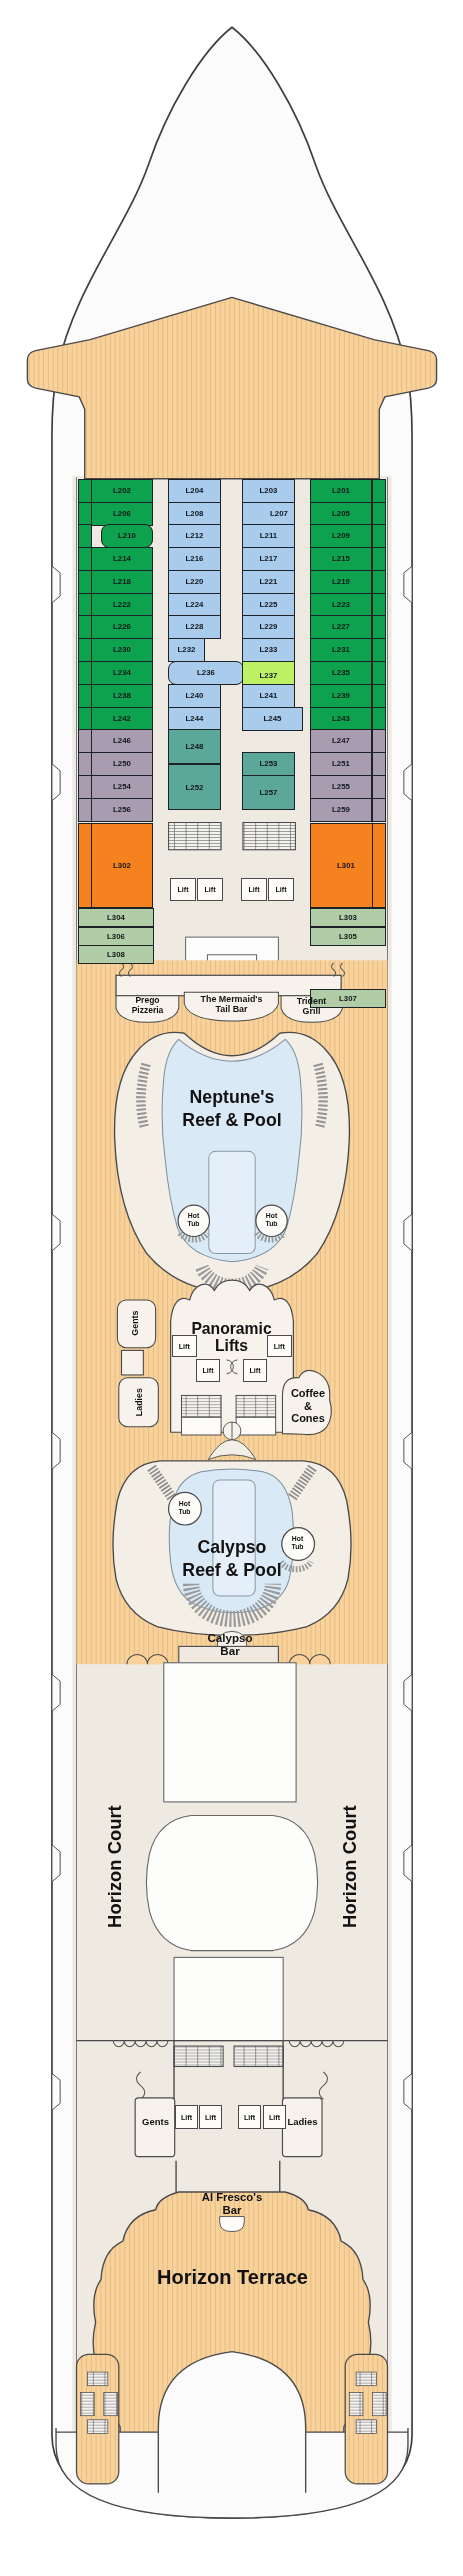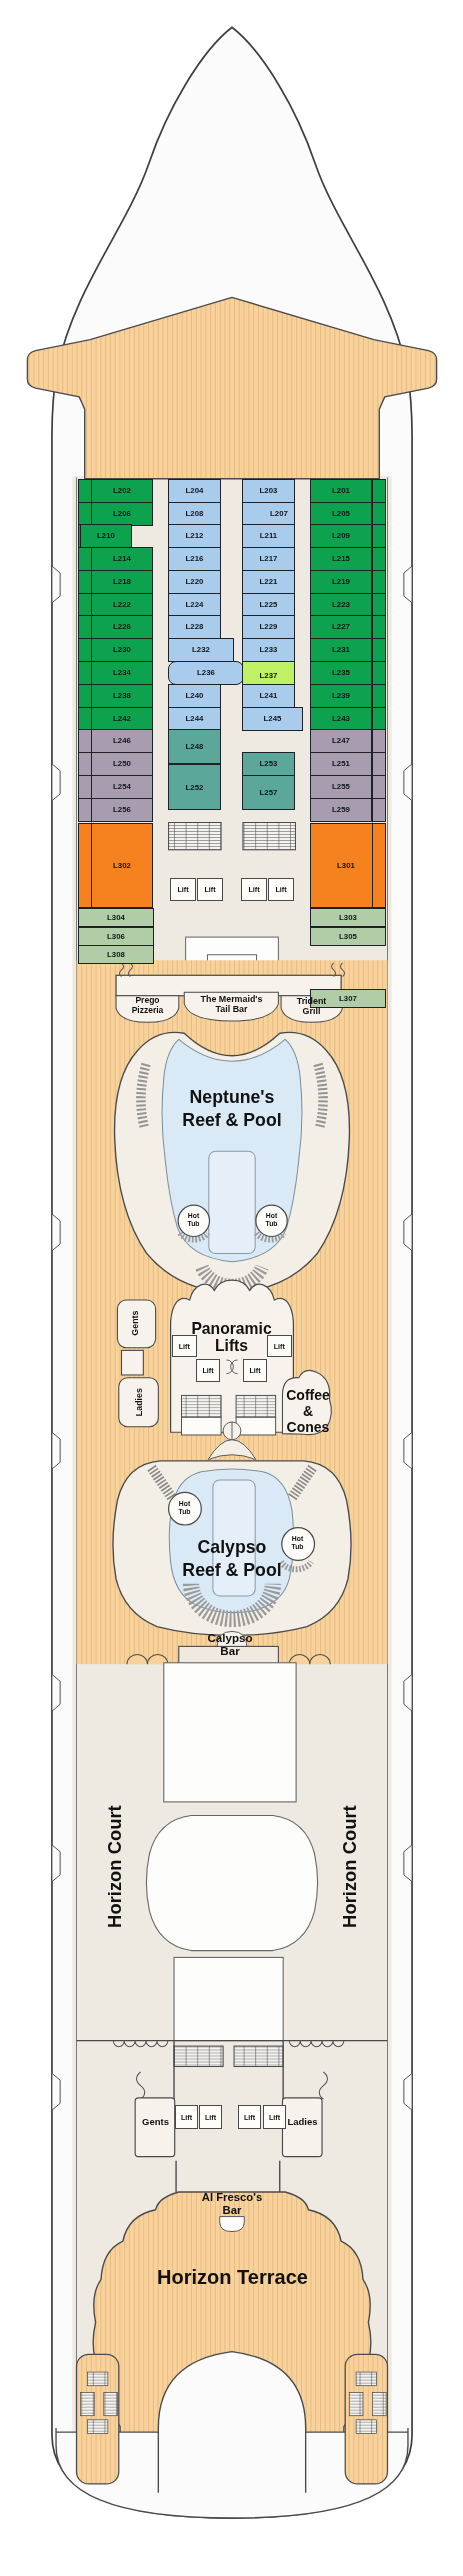--- a/index.html
+++ b/index.html
@@ -158,21 +158,21 @@
 
     <path d="M134,1206 V1330 M546,1206 V1330" stroke="#1d2226" stroke-width="1.2"></path>
   </svg>
 
   <div id="cabin-layer">
       <div class="cab" style="left: 78px; top: 479px; width: 14.3px; height: 23.6px; background: rgb(12, 162, 78);"></div>
       <div class="cab" style="left: 91px; top: 479px; width: 62px; height: 23.6px; background: rgb(12, 162, 78);">L202</div>
       <div class="cab" style="left: 78px; top: 502px; width: 14.3px; height: 23.6px; background: rgb(12, 162, 78);"></div>
       <div class="cab" style="left: 91px; top: 502px; width: 62px; height: 23.6px; background: rgb(12, 162, 78);">L206</div>
       <div class="cab" style="left: 78px; top: 524px; width: 14.3px; height: 23.6px; background: rgb(12, 162, 78);"></div>
-      <div class="cab" style="left: 80px; top: 524px; width: 52px; height: 23.6px; background: rgb(12, 162, 78);">L210</div>
+      <div class="cab" style="left: 101px; top: 524px; width: 52px; height: 23.6px; background: rgb(12, 162, 78); border-radius: 8px;">L210</div>
       <div class="cab" style="left: 78px; top: 547px; width: 14.3px; height: 23.6px; background: rgb(12, 162, 78);"></div>
       <div class="cab" style="left: 91px; top: 547px; width: 62px; height: 23.6px; background: rgb(12, 162, 78);">L214</div>
       <div class="cab" style="left: 78px; top: 570px; width: 14.3px; height: 23.6px; background: rgb(12, 162, 78);"></div>
       <div class="cab" style="left: 91px; top: 570px; width: 62px; height: 23.6px; background: rgb(12, 162, 78);">L218</div>
       <div class="cab" style="left: 78px; top: 593px; width: 14.3px; height: 23.6px; background: rgb(12, 162, 78);"></div>
       <div class="cab" style="left: 91px; top: 593px; width: 62px; height: 23.6px; background: rgb(12, 162, 78);">L222</div>
       <div class="cab" style="left: 78px; top: 615px; width: 14.3px; height: 23.6px; background: rgb(12, 162, 78);"></div>
       <div class="cab" style="left: 91px; top: 615px; width: 62px; height: 23.6px; background: rgb(12, 162, 78);">L226</div>
       <div class="cab" style="left: 78px; top: 638px; width: 14.3px; height: 23.6px; background: rgb(12, 162, 78);"></div>
       <div class="cab" style="left: 91px; top: 638px; width: 62px; height: 23.6px; background: rgb(12, 162, 78);">L230</div>
@@ -220,21 +220,21 @@
       <div class="cab" style="left: 372px; top: 775px; width: 14.3px; height: 23.6px; background: rgb(168, 156, 176);"></div>
       <div class="cab" style="left: 310px; top: 798px; width: 62px; height: 23.6px; background: rgb(168, 156, 176);">L259</div>
       <div class="cab" style="left: 372px; top: 798px; width: 14.3px; height: 23.6px; background: rgb(168, 156, 176);"></div>
       <div class="cab" style="left: 168px; top: 479px; width: 53px; height: 23.6px; background: rgb(169, 203, 236);">L204</div>
       <div class="cab" style="left: 168px; top: 502px; width: 53px; height: 23.6px; background: rgb(169, 203, 236);">L208</div>
       <div class="cab" style="left: 168px; top: 524px; width: 53px; height: 23.6px; background: rgb(169, 203, 236);">L212</div>
       <div class="cab" style="left: 168px; top: 547px; width: 53px; height: 23.6px; background: rgb(169, 203, 236);">L216</div>
       <div class="cab" style="left: 168px; top: 570px; width: 53px; height: 23.6px; background: rgb(169, 203, 236);">L220</div>
       <div class="cab" style="left: 168px; top: 593px; width: 53px; height: 23.6px; background: rgb(169, 203, 236);">L224</div>
       <div class="cab" style="left: 168px; top: 615px; width: 53px; height: 23.6px; background: rgb(169, 203, 236);">L228</div>
-      <div class="cab" style="left: 168px; top: 638px; width: 66px; height: 23.6px; background: rgb(169, 203, 236);">L232</div>
+      <div class="cab" style="left: 168px; top: 638px; width: 37px; height: 23.6px; background: rgb(169, 203, 236);">L232</div>
       <div class="cab" style="left: 168px; top: 661px; width: 76px; height: 23.6px; background: rgb(169, 203, 236); border-radius: 8px;">L236</div>
       <div class="cab" style="left: 168px; top: 684px; width: 53px; height: 23.6px; background: rgb(169, 203, 236);">L240</div>
       <div class="cab" style="left: 168px; top: 707px; width: 53px; height: 23.6px; background: rgb(169, 203, 236);">L244</div>
       <div class="cab" style="left: 242px; top: 479px; width: 53px; height: 23.6px; background: rgb(169, 203, 236);">L203</div>
       <div class="cab" style="left: 242px; top: 502px; width: 53px; height: 23.6px; background: rgb(169, 203, 236); padding-left: 21px;">L207</div>
       <div class="cab" style="left: 242px; top: 524px; width: 53px; height: 23.6px; background: rgb(169, 203, 236);">L211</div>
       <div class="cab" style="left: 242px; top: 547px; width: 53px; height: 23.6px; background: rgb(169, 203, 236);">L217</div>
       <div class="cab" style="left: 242px; top: 570px; width: 53px; height: 23.6px; background: rgb(169, 203, 236);">L221</div>
       <div class="cab" style="left: 242px; top: 593px; width: 53px; height: 23.6px; background: rgb(169, 203, 236);">L225</div>
       <div class="cab" style="left: 242px; top: 615px; width: 53px; height: 23.6px; background: rgb(169, 203, 236);">L229</div>
@@ -286,21 +286,21 @@
 Reef &amp; Pool</div>
     <div class="t" style="left:178px;top:1212px;width:31px;font-size:6.8px;">Hot
 Tub</div>
     <div class="t" style="left:256px;top:1212px;width:31px;font-size:6.8px;">Hot
 Tub</div>
 
     <div class="t" style="left:177px;top:1320px;width:109px;font-size:15.7px;line-height:1.1;">Panoramic
 Lifts</div>
     <div class="t rot" style="left:108px;top:1318px;width:55px;font-size:8.9px;">Gents</div>
     <div class="t rot" style="left:112px;top:1397px;width:55px;font-size:8.9px;">Ladies</div>
-    <div class="t" style="left:282px;top:1387px;width:52px;font-size:14px;line-height:1.15;">Coffee
+    <div class="t" style="left:282px;top:1387px;width:52px;font-size:11px;line-height:1.15;">Coffee
 &amp;
 Cones</div>
 
     <div class="t" style="left:157px;top:1536px;width:150px;font-size:17.7px;line-height:1.3;">Calypso
 Reef &amp; Pool</div>
     <div class="t" style="left:169px;top:1500px;width:31px;font-size:6.8px;">Hot
 Tub</div>
     <div class="t" style="left:282px;top:1535px;width:31px;font-size:6.8px;">Hot
 Tub</div>
     <div class="t" style="left:189px;top:1631px;width:82px;font-size:11.6px;">Calypso

